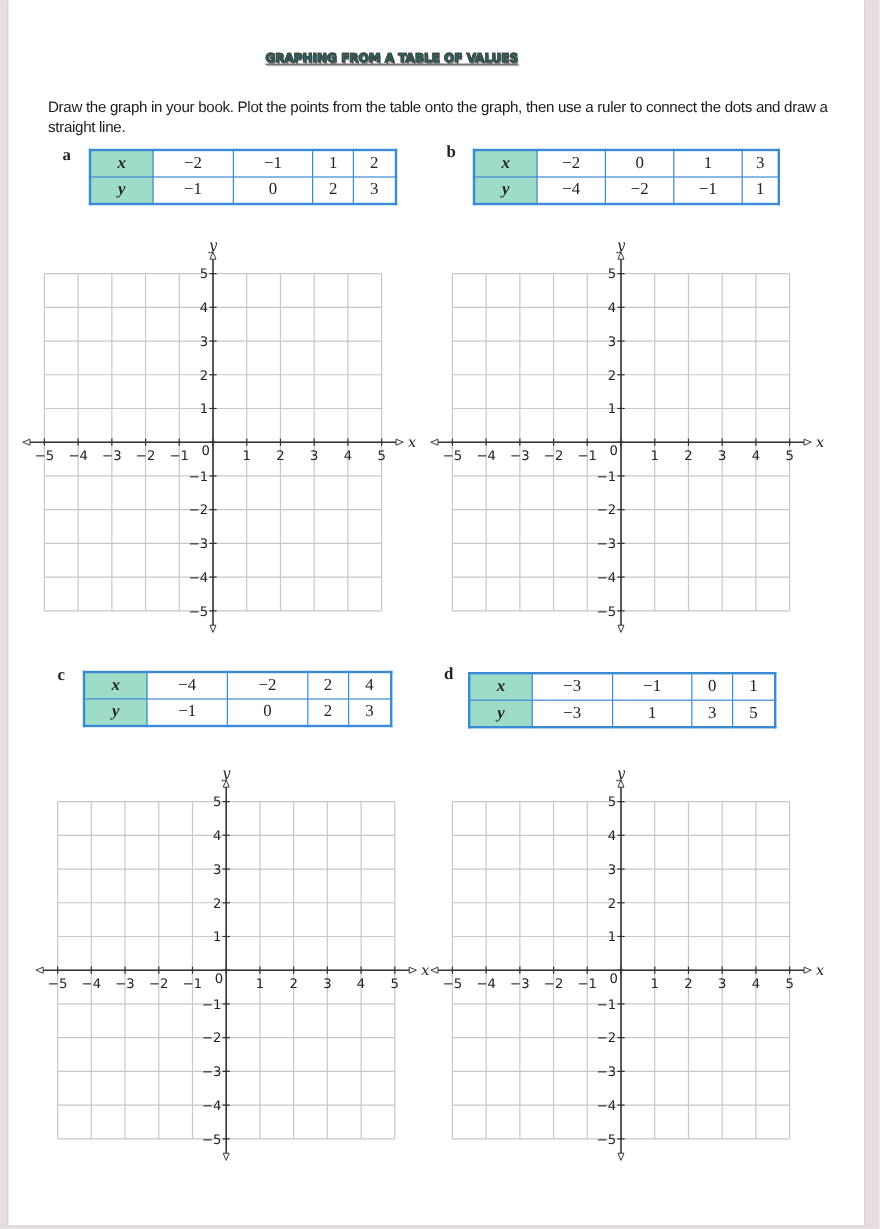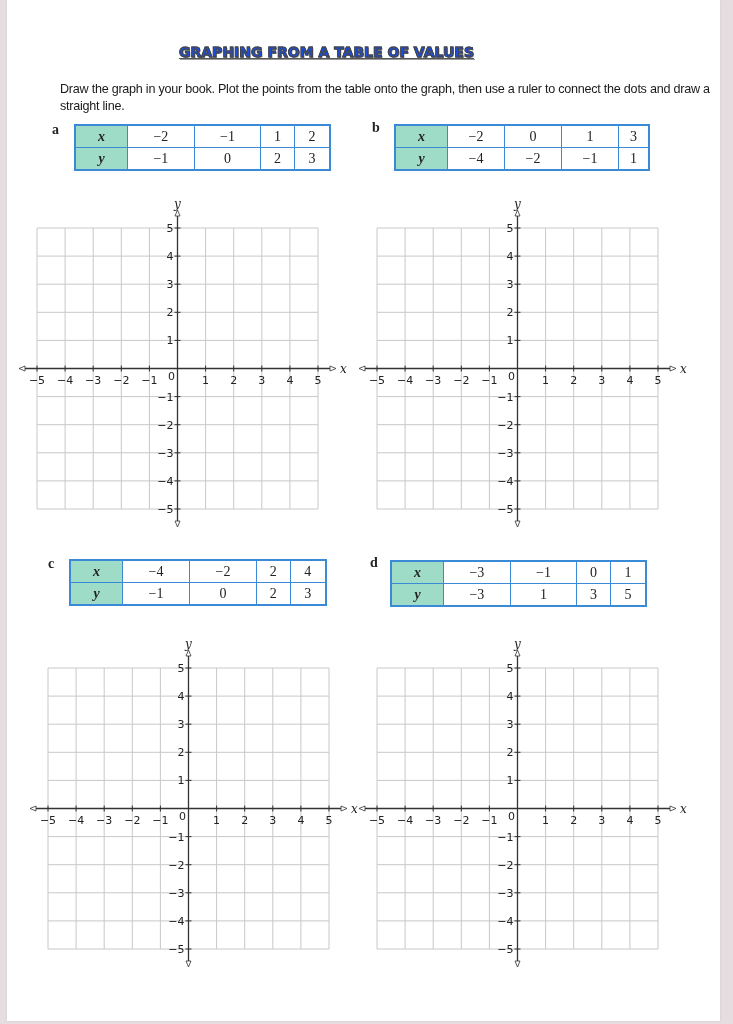--- a/index.html
+++ b/index.html
@@ -8,30 +8,30 @@
     background: #e6dde0;
     font-family: "Liberation Sans", sans-serif;
   }
   .sheet {
     position: absolute; left: 7px; top: 0; width: 713px; height: 1021px;
     background: #ffffff;
     box-shadow: 0 0 2px #cfc6c9;
   }
   .title {
     position: absolute; left: 0; width: 653px; top: 44px; text-align: center;
-    font-family: "DejaVu Sans", sans-serif; font-weight: bold; font-size: 14px;
-    color: #1d4ed8; letter-spacing: 0px;
+    font-family: "DejaVu Sans", sans-serif; font-weight: bold; font-size: 10px;
+    color: #0f766e; letter-spacing: 0px;
     -webkit-text-stroke: 0.9px #444;
     text-shadow: 1px 1px 0 #999;
     text-decoration: underline; text-decoration-color: #555;
   }
   .instructions {
     position: absolute; left: 40px; top: 81px; width: 660px;
     font-family: "Liberation Sans", sans-serif; font-size: 12.6px; line-height: 17px;
-    color: #1a1a1a; font-stretch: condensed; letter-spacing: -0.25px; margin-left: 20px;
+    color: #1a1a1a; font-stretch: condensed; letter-spacing: -0.25px;
   }
   .q-letter {
     position: absolute; font-family: "Liberation Serif", serif; font-weight: bold;
     font-size: 14px; color: #222;
   }
   table.values {
     position: absolute; border-collapse: collapse;
     border: 2px solid #3a8ad6;
     font-family: "Liberation Serif", serif; font-size: 14px; color: #222;
   }

